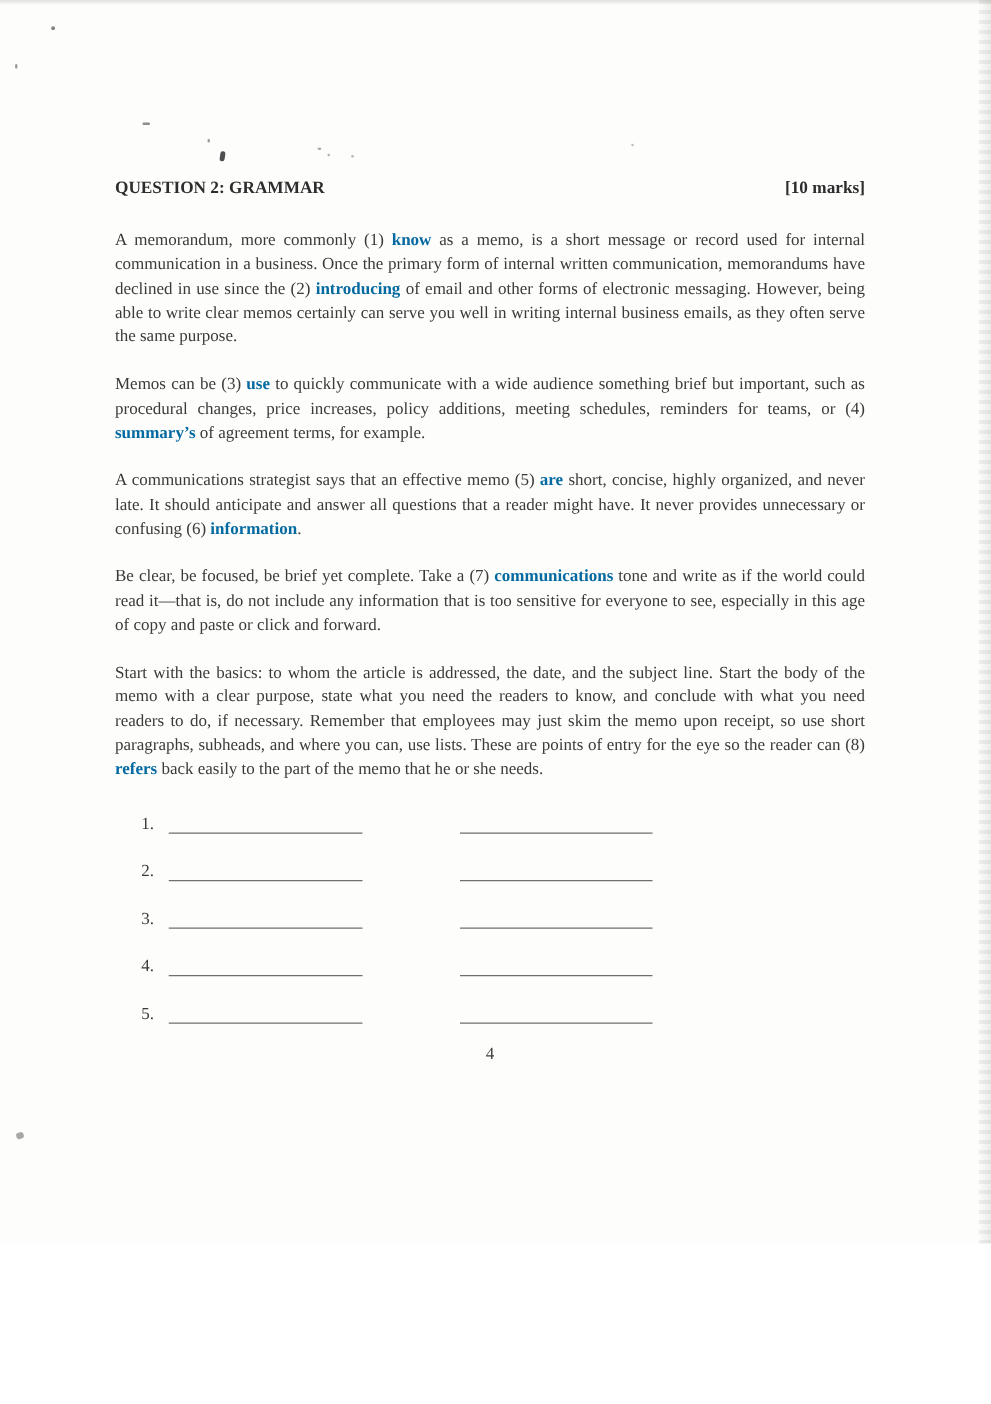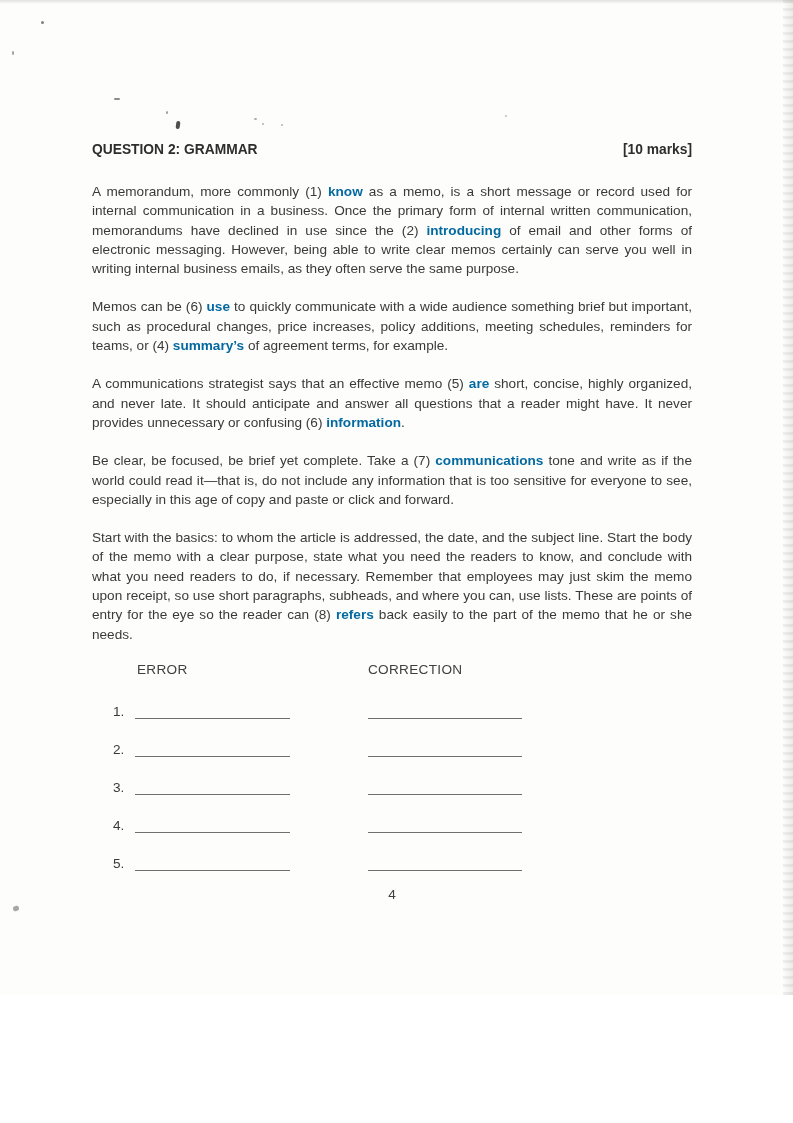--- a/index.html
+++ b/index.html
@@ -1,21 +1,21 @@
 <!DOCTYPE html>
 <html><head>
 <meta charset="utf-8">
 <style>
   html, body { margin: 0; padding: 0; background: #ffffff; }
   .page {
     position: relative;
     width: 793px;
     height: 995px;
     background: #fdfdfc;
-    font-family: Liberation Sans, sans-serif;
+    font-family: Liberation Serif, serif;
     color: #3a3a3a;
     overflow: hidden;
   }
   .content { position: absolute; left: 92px; top: 140px; width: 600px; }
 
   .title-row {
     display: flex;
     justify-content: space-between;
     font-weight: 700;
     font-size: 13.8px;
@@ -100,29 +100,25 @@
 <div class="page">
   <div class="content">
 
     <div class="title-row">
       <span>QUESTION 2: GRAMMAR</span>
       <span>[10 marks]</span>
     </div>
 
 
     <p class="para"><span>A memorandum, more commonly (1) </span><b>know</b><span> as a memo, is a short message or record used for internal communication in a business. Once the primary form of internal written communication, memorandums have declined in use since the (2) </span><b>introducing</b><span> of email and other forms of electronic messaging. However, being able to write clear memos certainly can serve you well in writing internal business emails, as they often serve the same purpose.</span></p>
-    <p class="para"><span>Memos can be (6) </span><b>use</b><span> to quickly communicate with a wide audience something brief but important, such as procedural changes, price increases, policy additions, meeting schedules, reminders for teams, or (4) </span><b>summary’s</b><span> of agreement terms, for example.</span></p>
+    <p class="para"><span>Memos can be (3) </span><b>use</b><span> to quickly communicate with a wide audience something brief but important, such as procedural changes, price increases, policy additions, meeting schedules, reminders for teams, or (4) </span><b>summary’s</b><span> of agreement terms, for example.</span></p>
     <p class="para"><span>A communications strategist says that an effective memo (5) </span><b>are</b><span> short, concise, highly organized, and never late. It should anticipate and answer all questions that a reader might have. It never provides unnecessary or confusing (6) </span><b>information</b><span>.</span></p>
     <p class="para"><span>Be clear, be focused, be brief yet complete. Take a (7)  </span><b>communications</b><span> tone and write as if the world could read it—that is, do not include any information  that is too sensitive for everyone to see, especially in this age of copy and paste or click and forward.</span></p>
     <p class="para tight"><span>Start with the basics: to whom the article is addressed, the date, and the subject line. Start the body of the memo with a clear purpose, state what you need the readers to know, and conclude with what you need readers to do, if necessary. Remember that employees may just skim the memo upon receipt, so use short paragraphs, subheads, and where you can, use lists. These are points of entry for the eye so the reader can (8) </span><b>refers</b><span> back easily to the part of the memo that he or she needs.</span></p>
 
-    <div class="answer-headers">
-      <span class="hdr-error">ERROR</span>
-      <span class="hdr-correction">CORRECTION</span>
-    </div>
 
     <div class="answer-row">
       <span class="num">1.</span>
       <span class="blank error"></span>
       <span class="blank correction"></span>
     </div>
     <div class="answer-row">
       <span class="num">2.</span>
       <span class="blank error"></span>
       <span class="blank correction"></span>

